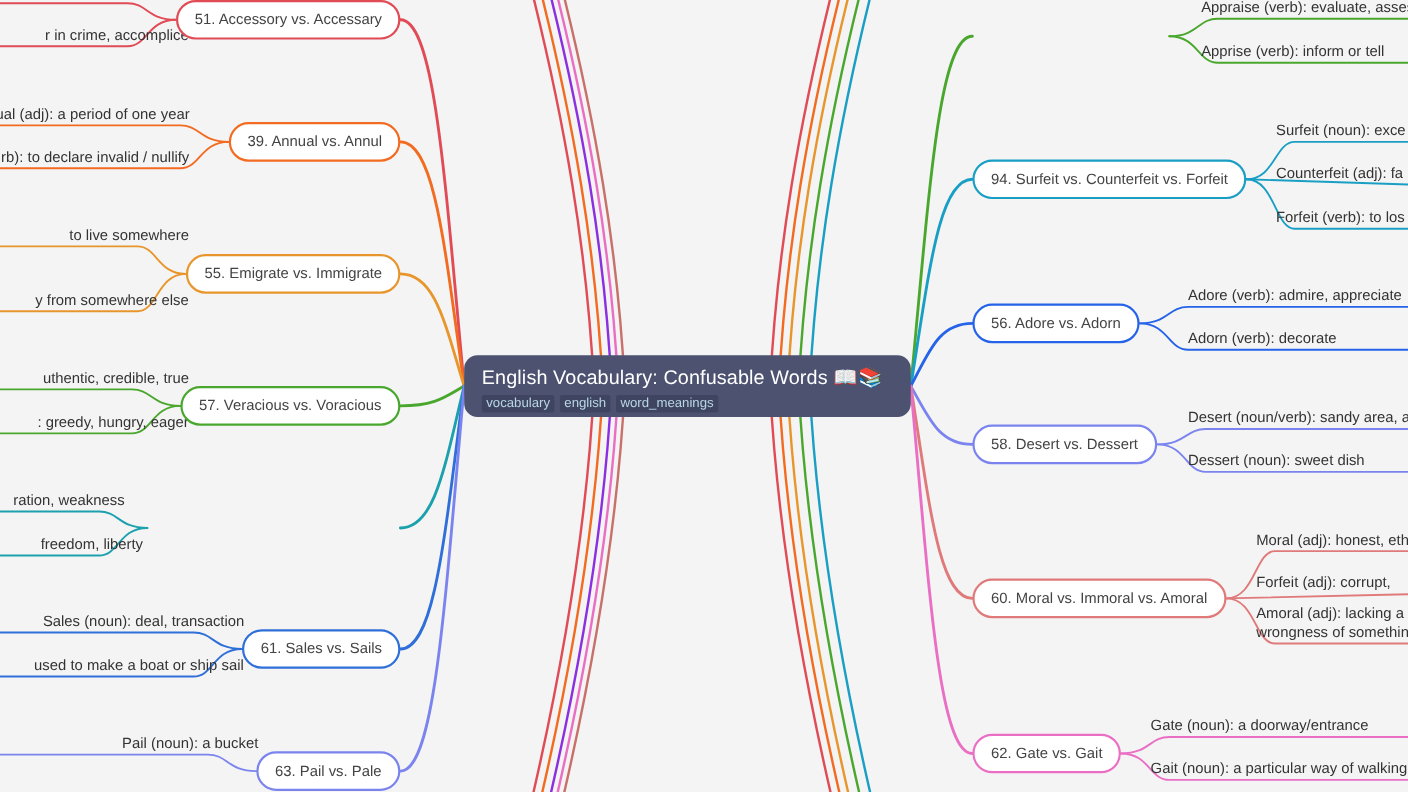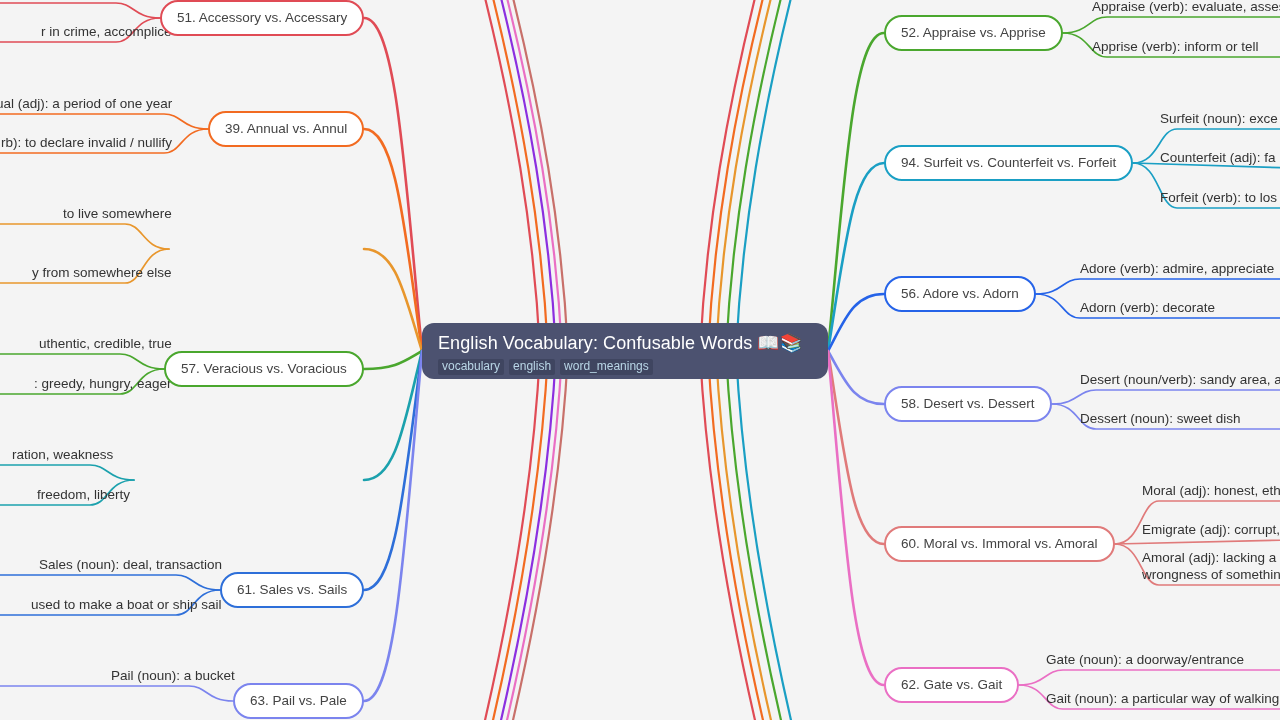--- a/index.html
+++ b/index.html
@@ -131,41 +131,41 @@
 <div class="pill" style="border-color: rgb(224, 75, 85); color: rgb(68, 68, 68); left: 160px; top: 0px;">
       <span>51. Accessory vs. Accessary</span>
     </div>
     <div class="leaf l" style="top: -16px; left: 38px;">, extra, supplementary</div>
     <div class="leaf l" style="top: 23px; left: 41px;">r in crime, accomplice</div>
     <div class="pill" style="border-color: rgb(242, 107, 33); color: rgb(68, 68, 68); left: 208px; top: 111px;">
       <span>39. Annual vs. Annul</span>
     </div>
     <div class="leaf l" style="top: 95px; left: -4px;">ual (adj): a period of one year</div>
     <div class="leaf l" style="top: 134px; left: 1px;">rb): to declare invalid / nullify</div>
+    <div class="pill" style="border-color: rgb(232, 150, 44); color: rgb(68, 68, 68); left: 169px; top: 231px;">
+      <span>55. Emigrate vs. Immigrate</span>
+    </div>
     <div class="leaf l" style="top: 205px; left: 63px;"> to live somewhere</div>
     <div class="leaf l" style="top: 264px; left: 32px;">y from somewhere else</div>
     <div class="pill" style="border-color: rgb(74, 167, 46); color: rgb(68, 68, 68); left: 164px; top: 351px;">
       <span>57. Veracious vs. Voracious</span>
     </div>
     <div class="leaf l" style="top: 335px; left: 39px;">uthentic, credible, true</div>
     <div class="leaf l" style="top: 375px; left: 34px;">: greedy, hungry, eager</div>
     <div class="leaf l" style="top: 446px; left: 12px; text-align: right;">ration, weakness</div>
     <div class="leaf l" style="top: 486px; left: 37px;">freedom, liberty</div>
     <div class="pill" style="border-color: rgb(46, 111, 217); color: rgb(68, 68, 68); left: 220px; top: 572px;">
       <span>61. Sales vs. Sails</span>
     </div>
     <div class="leaf l" style="top: 556px; left: 39px;">Sales (noun): deal, transaction</div>
     <div class="leaf l" style="top: 596px; left: 31px;">used to make a boat or ship sail</div>
     <div class="pill" style="border-color: rgb(123, 132, 238); color: rgb(68, 68, 68); left: 233px; top: 683px;">
       <span>63. Pail vs. Pale</span>
     </div>
     <div class="leaf l" style="top: 667px; left: 111px;">Pail (noun): a bucket</div>
-    <div class="pill" style="border-color: rgb(74, 167, 46); color: rgb(68, 68, 68); left: 884px; top: 15px;">
-      <span>52. Appraise vs. Apprise</span>
-    </div>
     <div class="leaf r" style="top: -2px; left: 1092px;">Appraise (verb): evaluate, asses</div>
     <div class="leaf r" style="top: 38px; left: 1092px;">Apprise (verb): inform or tell</div>
     <div class="pill" style="border-color: rgb(26, 159, 196); color: rgb(68, 68, 68); left: 884px; top: 145px;">
       <span>94. Surfeit vs. Counterfeit vs. Forfeit</span>
     </div>
     <div class="leaf r" style="top: 110px; left: 1160px;">Surfeit (noun): exce</div>
     <div class="leaf r" style="top: 149px; left: 1160px;">Counterfeit (adj): fa</div>
     <div class="leaf r" style="top: 189px; left: 1160px;">Forfeit (verb): to los</div>
     <div class="pill" style="border-color: rgb(37, 99, 232); color: rgb(68, 68, 68); left: 884px; top: 276px;">
       <span>56. Adore vs. Adorn</span>
@@ -174,21 +174,21 @@
     <div class="leaf r" style="top: 299px; left: 1080px;">Adorn (verb): decorate</div>
     <div class="pill" style="border-color: rgb(123, 132, 238); color: rgb(68, 68, 68); left: 884px; top: 386px; text-align: center;">
       <span>58. Desert vs. Dessert</span>
     </div>
     <div class="leaf r" style="top: 371px; left: 1080px;">Desert (noun/verb): sandy area, a</div>
     <div class="leaf r" style="top: 410px; left: 1080px;">Dessert (noun): sweet dish</div>
     <div class="pill" style="border-color: rgb(224, 122, 122); color: rgb(68, 68, 68); left: 884px; top: 526px;">
       <span>60. Moral vs. Immoral vs. Amoral</span>
     </div>
     <div class="leaf r" style="top: 482px; left: 1142px;">Moral (adj): honest, eth</div>
-    <div class="leaf r" style="top: 521px; left: 1142px;">Emigrate (adj): corrupt,</div>
+    <div class="leaf r" style="top: 521px; left: 1142px;">Forfeit (adj): corrupt,</div>
     <div class="leaf r two" style="top: 549px; left: 1142px; white-space: pre-line;">Amoral (adj): lacking a
 wrongness of somethin</div>
     <div class="pill" style="border-color: rgb(234, 111, 196); color: rgb(68, 68, 68); left: 884px; top: 667px;">
       <span>62. Gate vs. Gait</span>
     </div>
     <div class="leaf r" style="top: 651px; left: 1046px;">Gate (noun): a doorway/entrance</div>
     <div class="leaf r" style="top: 690px; left: 1046px;">Gait (noun): a particular way of walking</div>
   </div>
 
 </body></html>

